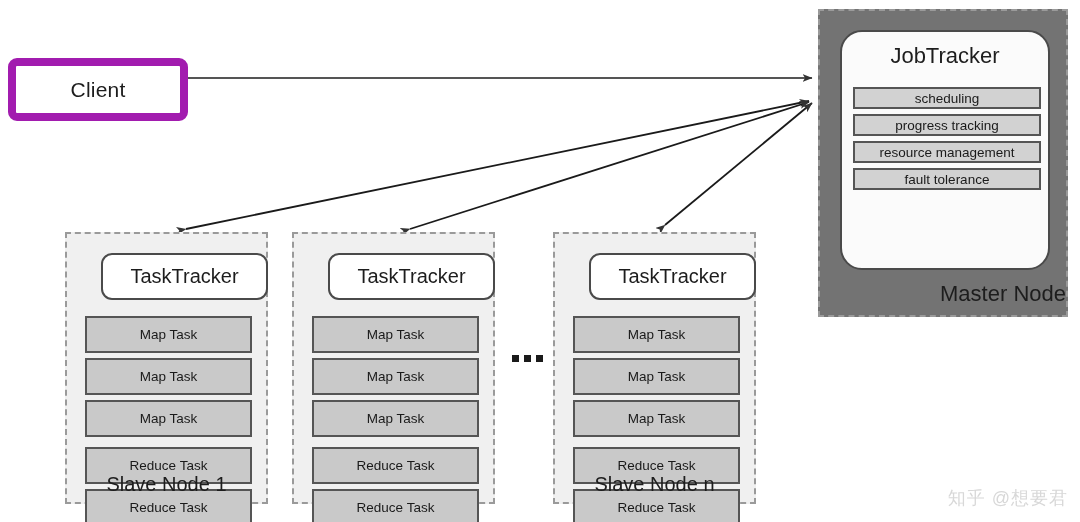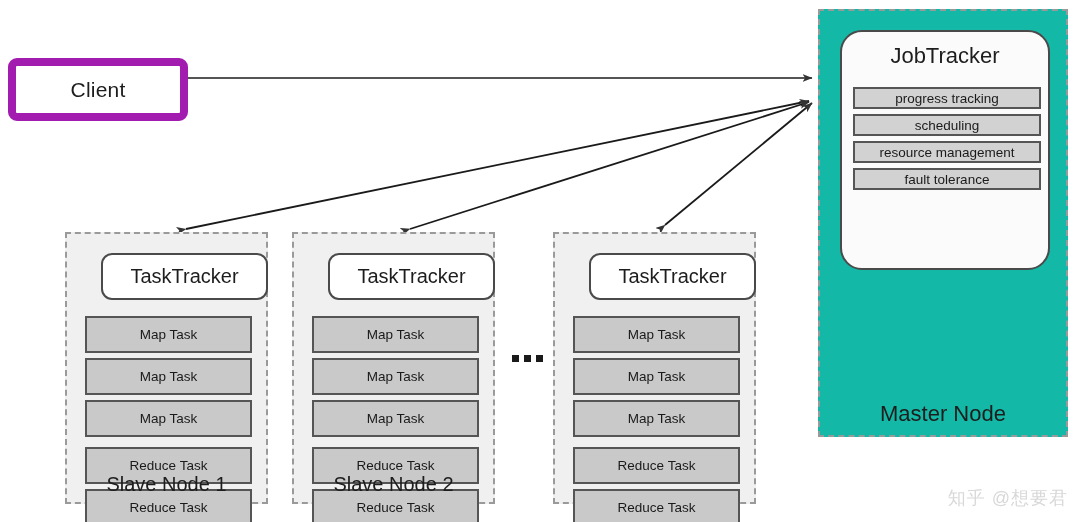--- a/index.html
+++ b/index.html
@@ -43,22 +43,22 @@
     color: #1d1d1d;
     letter-spacing: 0.2px;
   }
 
   
   .master-node {
     position: absolute;
     left: 818px;
     top: 9px;
     width: 250px;
-    height: 428px;
-    background: #14b8a6;
+    height: 308px;
+    background: #737373;
     border: 2px dashed #9a9a9a;
     box-sizing: border-box;
   }
   .jobtracker-box {
     position: absolute;
     left: 20px;
     top: 19px;
     width: 210px;
     height: 240px;
     background: #fbfbfb;
@@ -91,21 +91,21 @@
     align-items: center;
     justify-content: center;
     font-size: 13.5px;
     color: #1a1a1a;
   }
   .master-label {
     position: absolute;
     left: 0;
     bottom: 8px;
     width: 100%;
-    text-align: center;
+    text-align: right;
     font-size: 22px;
     color: #1d1d1d;
   }
 
   
   .slave-node {
     position: absolute;
     top: 232px;
     width: 203px;
     height: 272px;
@@ -211,22 +211,22 @@
   </svg>
 
   <div class="client-box">
     <span>Client</span>
   </div>
 
   <div class="master-node">
     <div class="jobtracker-box">
       <div class="jobtracker-title">JobTracker</div>
       <div class="jt-items">
+        <div class="jt-item">scheduling</div>
         <div class="jt-item">progress tracking</div>
-        <div class="jt-item">scheduling</div>
         <div class="jt-item">resource management</div>
         <div class="jt-item">fault tolerance</div>
       </div>
     </div>
     <div class="master-label">Master Node</div>
   </div>
 
   <div class="slave-node slave-1">
     <div class="tasktracker-box">TaskTracker</div>
     <div class="task-list">
@@ -241,35 +241,35 @@
 
   <div class="slave-node slave-2">
     <div class="tasktracker-box">TaskTracker</div>
     <div class="task-list">
       <div class="task-item">Map Task</div>
       <div class="task-item">Map Task</div>
       <div class="task-item">Map Task</div>
       <div class="task-item gap-above">Reduce Task</div>
       <div class="task-item">Reduce Task</div>
     </div>
-    <div class="slave-label">Slave Node 2</div>
   </div>
 
   <div class="ellipsis">
     <span></span>
     <span></span>
     <span></span>
   </div>
 
   <div class="slave-node slave-3">
     <div class="tasktracker-box">TaskTracker</div>
     <div class="task-list">
       <div class="task-item">Map Task</div>
       <div class="task-item">Map Task</div>
       <div class="task-item">Map Task</div>
       <div class="task-item gap-above">Reduce Task</div>
       <div class="task-item">Reduce Task</div>
     </div>
+    <div class="slave-label">Slave Node n</div>
   </div>
 
   <div class="watermark">知乎 @想要君</div>
 
 </div>
 
 </body></html>

